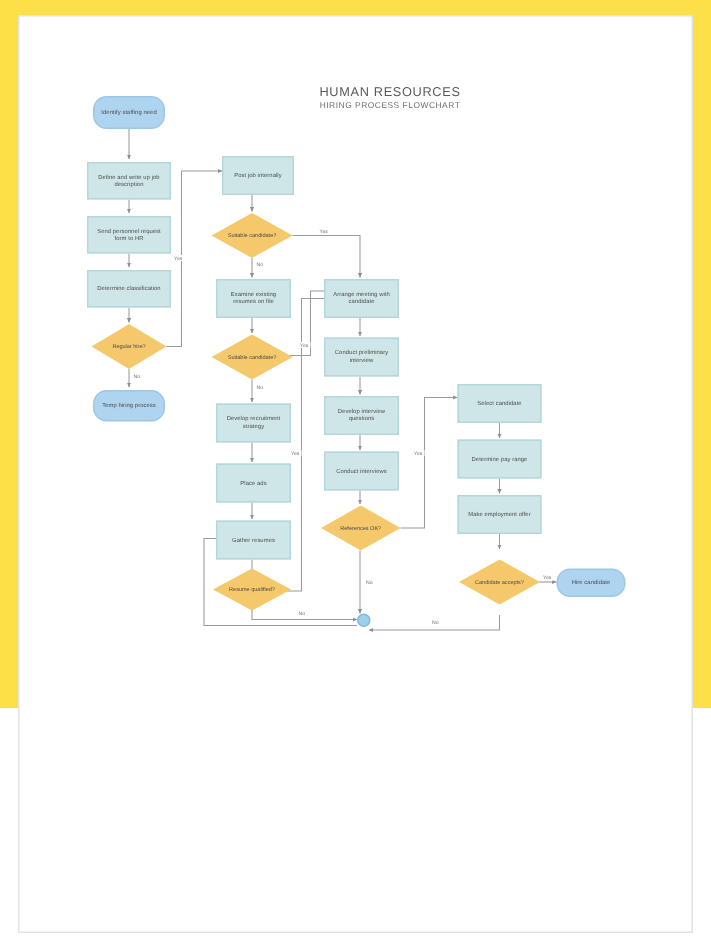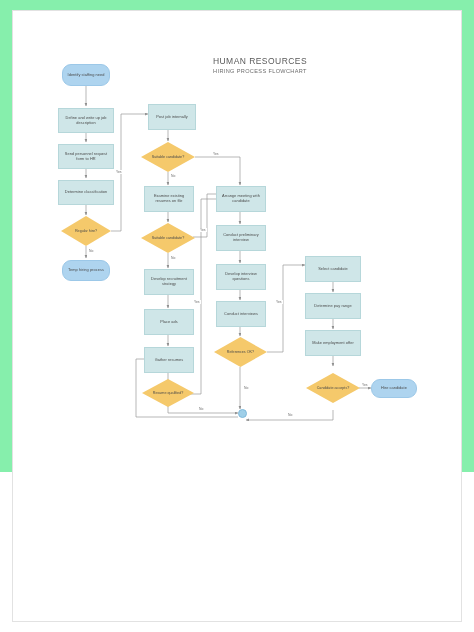--- a/index.html
+++ b/index.html
@@ -3,21 +3,21 @@
 <meta charset="utf-8">
 <style>
   html,body{margin:0;padding:0;background:#ffffff;}
   body{
     font-family:"Liberation Sans","DejaVu Sans",sans-serif;
     width:474px;height:632px;position:relative;overflow:hidden;
     color:#3a3a3a;
   }
   #page{
     position:relative;width:474px;height:472px;
-    background:#86efac;
+    background:#fde047;
   }
   
   #sheet{
     position:absolute;left:12px;top:10px;width:450px;height:612px;
     border:1px solid #e2e2e2;background:#ffffff;box-sizing:border-box;
   }
   
   #title-block{position:absolute;left:170px;top:56px;width:180px;text-align:center;}
   #title-main{font-size:8.5px;letter-spacing:.45px;color:#595959;}
   #title-sub{font-size:5.6px;letter-spacing:.35px;color:#6d6d6d;margin-top:1.5px;}

